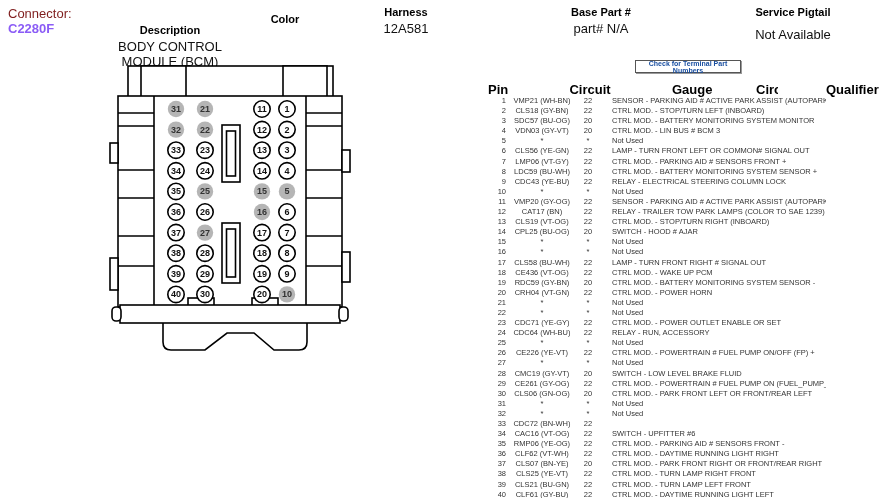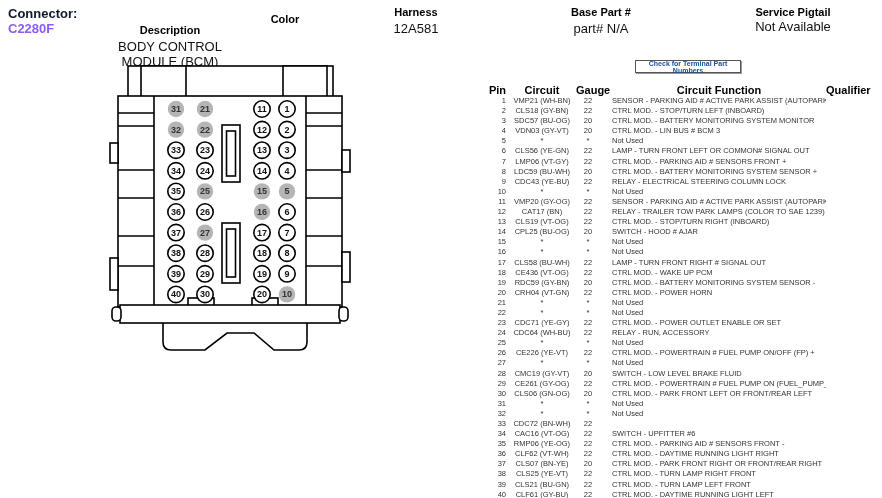--- a/index.html
+++ b/index.html
@@ -1,32 +1,32 @@
 <!DOCTYPE html>
 <html><head>
 <meta charset="utf-8">
 <style>
   html,body{margin:0;padding:0;background:#fff;}
   body{width:882px;height:498px;position:relative;font-family:"Liberation Sans",sans-serif;color:#222;overflow:hidden;}
   .abs{position:absolute;}
   .hdr-label{font-weight:bold;font-size:11px;color:#000;text-align:center;}
   .hdr-value{font-size:13px;color:#111;text-align:center;}
-  .conn-label{font-weight:bold;font-size:13px;color:#0f172a;}
+  .conn-label{font-weight:normal;font-size:13px;color:#7f1d1d;}
   .conn-id{font-weight:bold;font-size:13px;color:#8b5cf6;}
   #terminal-btn{
     left:635px;top:60px;width:106px;height:13px;
     background:#fff;border:1px solid #555;box-shadow:1px 1px 0 #999;
     font-size:7px;font-weight:bold;color:#1a4fa0;
     display:flex;align-items:center;justify-content:center;cursor:pointer;
     font-family:"Liberation Sans",sans-serif;padding:0;
   }
   
   #pin-table{left:488px;top:84px;width:390px;font-size:7.5px;color:#333;}
   .trow{display:grid;grid-template-columns:20px 68px 24px 1fr 52px;height:10.1px;line-height:10.1px;align-items:center;}
-  .trow.head{font-weight:bold;color:#000;font-size:11px;height:12px;line-height:12px;}
+  .trow.head{font-weight:bold;color:#000;font-size:13px;height:12px;line-height:12px;gap:48px;}
   .c-pin{text-align:right;padding-right:2px;}
   .c-circuit{text-align:center;}
   .c-gauge{text-align:center;}
   .c-func{text-align:left;padding-left:12px;white-space:nowrap;overflow:hidden;}
   .c-qual{text-align:left;}
   svg text{font-family:"Liberation Sans",sans-serif;}
 </style>
 </head>
 <body>
 
@@ -38,33 +38,33 @@
 <div class="abs" style="left:90px;top:6px;width:160px;margin-top:18px;">
   <div class="hdr-label">Description</div>
   <div class="hdr-value" style="margin-top:3px;">BODY CONTROL MODULE (BCM)</div>
 </div>
 
 <div class="abs" style="left:255px;top:13px;width:60px;">
   <div class="hdr-label">Color</div>
   <div class="hdr-value"></div>
 </div>
 
-<div class="abs" style="left:376px;top:6px;width:80px;">
+<div class="abs" style="left:366px;top:6px;width:80px;">
   <div class="hdr-label">Harness</div>
   <div class="hdr-value" style="margin-top:3px;">12A581</div>
 </div>
 
 <div class="abs" style="left:553px;top:6px;width:96px;">
   <div class="hdr-label">Base Part #</div>
   <div class="hdr-value" style="margin-top:3px;">part# N/A</div>
 </div>
 
 <div class="abs" style="left:733px;top:6px;width:120px;">
   <div class="hdr-label">Service Pigtail</div>
-  <div class="hdr-value" style="margin-top:1px;">Not Available</div>
+  <div class="hdr-value" style="margin-top:9px;">Not Available</div>
 </div>
 
 <button id="terminal-btn" class="abs">Check for Terminal Part Numbers</button>
 
 <svg class="abs" style="left:103px;top:56px;" width="248" height="302" viewBox="103 56 248 302">
   <g fill="#ffffff" stroke="#000" stroke-width="1.6" stroke-linejoin="miter">
 
     <rect x="128" y="66" width="205" height="31"></rect>
     <rect x="141" y="66" width="45" height="31"></rect>
     <rect x="283" y="66" width="44" height="31"></rect>

